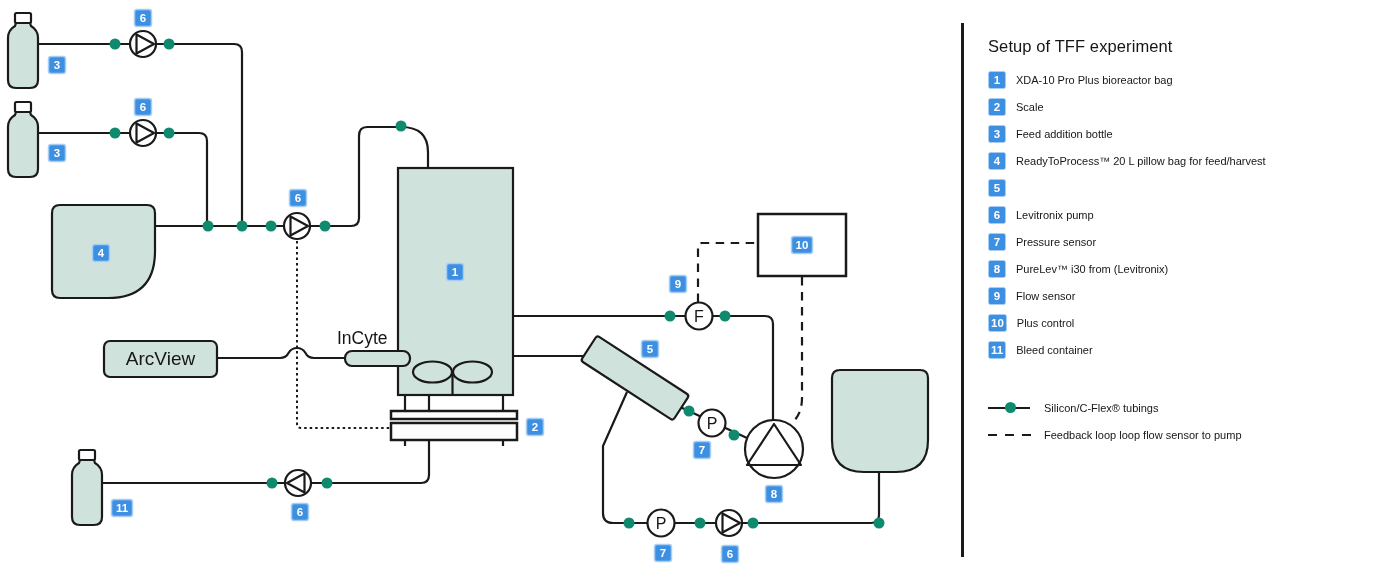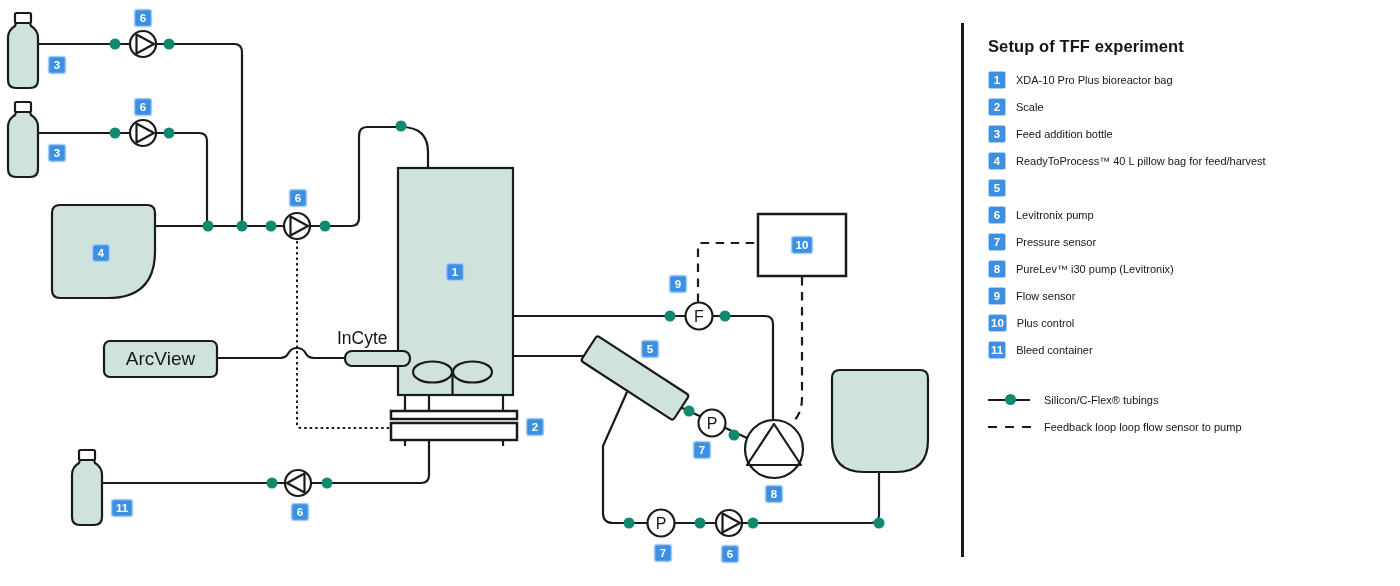--- a/index.html
+++ b/index.html
@@ -24,27 +24,27 @@
   .symf{fill:none;stroke:var(--line);stroke-width:2.2;stroke-linejoin:round}
   .dot{fill:var(--tubing-dot)}
   .badge-rect{fill:var(--badge-blue);stroke:var(--badge-border);stroke-width:1.5}
   .badge-num{fill:#fff;font-size:11.5px;font-weight:700;text-anchor:middle;font-family:"Liberation Sans",sans-serif}
   .sensor-letter{fill:#161616;font-size:16px;text-anchor:middle;font-family:"Liberation Sans",sans-serif}
   .dev-label{fill:#161616;font-family:"Liberation Sans",sans-serif}
 
   
   .divider{position:absolute;left:961px;top:23px;width:2.5px;height:534px;background:var(--line)}
   .legend{position:absolute;left:988px;top:37px;width:404px;color:#161616}
-  .lg-title{font-size:16.5px;font-weight:700;margin-bottom:10px;letter-spacing:.1px}
+  .lg-title{font-size:16.5px;font-weight:400;margin-bottom:10px;letter-spacing:.1px}
   .lg-row{display:flex;align-items:center;height:27px}
   .lg-badge{min-width:18px;height:18px;padding:0 2px;background:var(--badge-blue);
     border:1.5px solid var(--badge-border);border-radius:2.5px;color:#fff;
     font-size:11.5px;font-weight:700;display:inline-flex;align-items:center;justify-content:center}
   .lg-text{font-size:11px;margin-left:10px;white-space:nowrap}
-  .lg-keys{margin-top:23px}
+  .lg-keys{margin-top:31px}
   .swatch{position:relative;width:46px;height:18px;display:inline-block;flex:0 0 46px}
   .sw-line{position:absolute;left:0;right:4px;top:8px;height:2.5px;background:var(--line)}
   .sw-dot{position:absolute;left:17px;top:3.5px;width:11px;height:11px;border-radius:50%;background:var(--tubing-dot)}
   .sw-dotted{position:absolute;left:0;right:4px;top:8px;height:2.5px;
     background:repeating-linear-gradient(90deg,var(--line) 0 2.5px,transparent 2.5px 5.2px)}
   .sw-dashed{position:absolute;left:0;right:0;top:8px;height:2.5px;
     background:repeating-linear-gradient(90deg,var(--line) 0 9px,transparent 9px 17px)}
 </style>
 </head>
 <body>
@@ -275,36 +275,36 @@
     <div class="lg-row">
       <span class="lg-badge">2</span>
       <span class="lg-text">Scale</span>
     </div>
     <div class="lg-row">
       <span class="lg-badge">3</span>
       <span class="lg-text">Feed addition bottle</span>
     </div>
     <div class="lg-row">
       <span class="lg-badge">4</span>
-      <span class="lg-text">ReadyToProcess™ 40 L pillow bag for feed/harvest</span>
+      <span class="lg-text">ReadyToProcess™ 20 L pillow bag for feed/harvest</span>
     </div>
     <div class="lg-row">
       <span class="lg-badge">5</span>
     </div>
     <div class="lg-row">
       <span class="lg-badge">6</span>
       <span class="lg-text">Levitronix pump</span>
     </div>
     <div class="lg-row">
       <span class="lg-badge">7</span>
       <span class="lg-text">Pressure sensor</span>
     </div>
     <div class="lg-row">
       <span class="lg-badge">8</span>
-      <span class="lg-text">PureLev™ i30 pump (Levitronix)</span>
+      <span class="lg-text">PureLev™ i30 from (Levitronix)</span>
     </div>
     <div class="lg-row">
       <span class="lg-badge">9</span>
       <span class="lg-text">Flow sensor</span>
     </div>
     <div class="lg-row">
       <span class="lg-badge">10</span>
       <span class="lg-text">Plus control</span>
     </div>
     <div class="lg-row">

